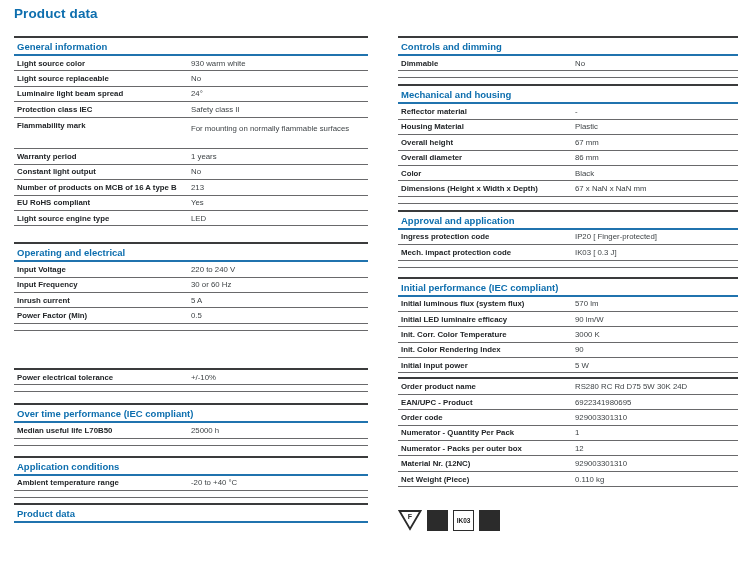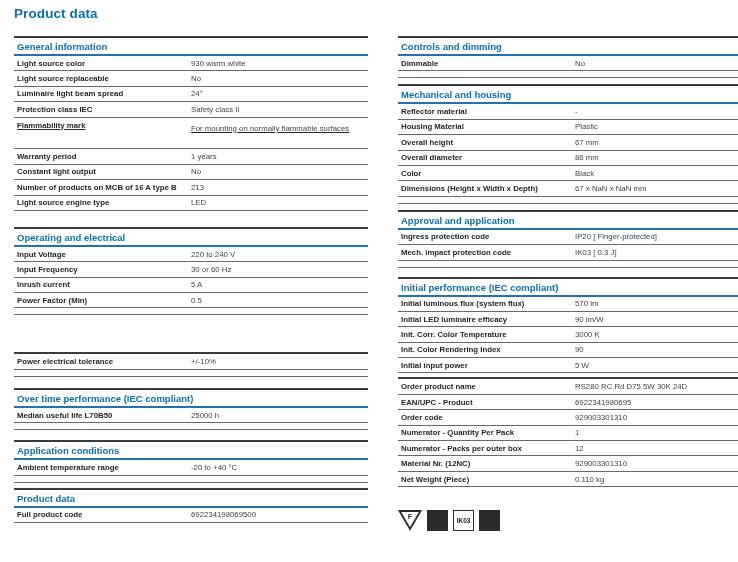--- a/index.html
+++ b/index.html
@@ -23,21 +23,21 @@
   }
   .row{
     display:flex;align-items:center;box-sizing:border-box;
     min-height:15.4px;border-bottom:1px solid #69696b;
     padding:0 3px;font-size:7.8px;line-height:9px;justify-content:flex-end;
   }
   .row .lbl{
     flex:0 0 170px;padding-right:4px;font-weight:bold;color:#222528;
   }
   .row .val{flex:1;color:#3f4447;}
-  .row.tall{min-height:31.8px;align-items:flex-start;padding-top:3px;text-decoration:underline;}
+  .row.tall{min-height:31.8px;align-items:flex-start;padding-top:3px;}
   .row.tall .val{line-height:15px;}
   .row.empty{min-height:7px;}
   .icons{display:flex;align-items:center;gap:5px;margin-top:0;}
   .tri{width:24px;height:22px;display:block;}
   .sq{width:21px;height:21px;box-sizing:border-box;}
   .sq.solid{background:#2b2b2b;}
   .sq.outline{
     background:#fff;border:1.5px solid #2b2b2b;
     display:flex;align-items:center;justify-content:center;
     font-size:6.5px;font-weight:bold;color:#222;letter-spacing:0;
@@ -78,20 +78,24 @@
           </div>
           <div class="row">
             <span class="lbl">Constant light output</span>
             <span class="val">No</span>
           </div>
           <div class="row">
             <span class="lbl">Number of products on MCB of 16 A type B</span>
             <span class="val">213</span>
           </div>
           <div class="row">
+            <span class="lbl">EU RoHS compliant</span>
+            <span class="val">Yes</span>
+          </div>
+          <div class="row">
             <span class="lbl">Light source engine type</span>
             <span class="val">LED</span>
           </div>
         </section>
         <div class="spacer" style="height: 16px;"></div>
         <section class="sec">
           <div class="sec-h">Operating and electrical</div>
           <div class="row">
             <span class="lbl">Input Voltage</span>
             <span class="val">220 to 240 V</span>
@@ -132,24 +136,20 @@
           <div class="sec-h">Application conditions</div>
           <div class="row">
             <span class="lbl">Ambient temperature range</span>
             <span class="val">-20 to +40 °C</span>
           </div>
           <div class="row empty"></div>
         </section>
         <div class="spacer" style="height: 5px;"></div>
         <section class="sec">
           <div class="sec-h">Product data</div>
-          <div class="row">
-            <span class="lbl">Full product code</span>
-            <span class="val">692234198069500</span>
-          </div>
         </section>
       </div>
     <div class="col right" id="col-right">
         <section class="sec">
           <div class="sec-h">Controls and dimming</div>
           <div class="row">
             <span class="lbl">Dimmable</span>
             <span class="val">No</span>
           </div>
           <div class="row empty"></div>

